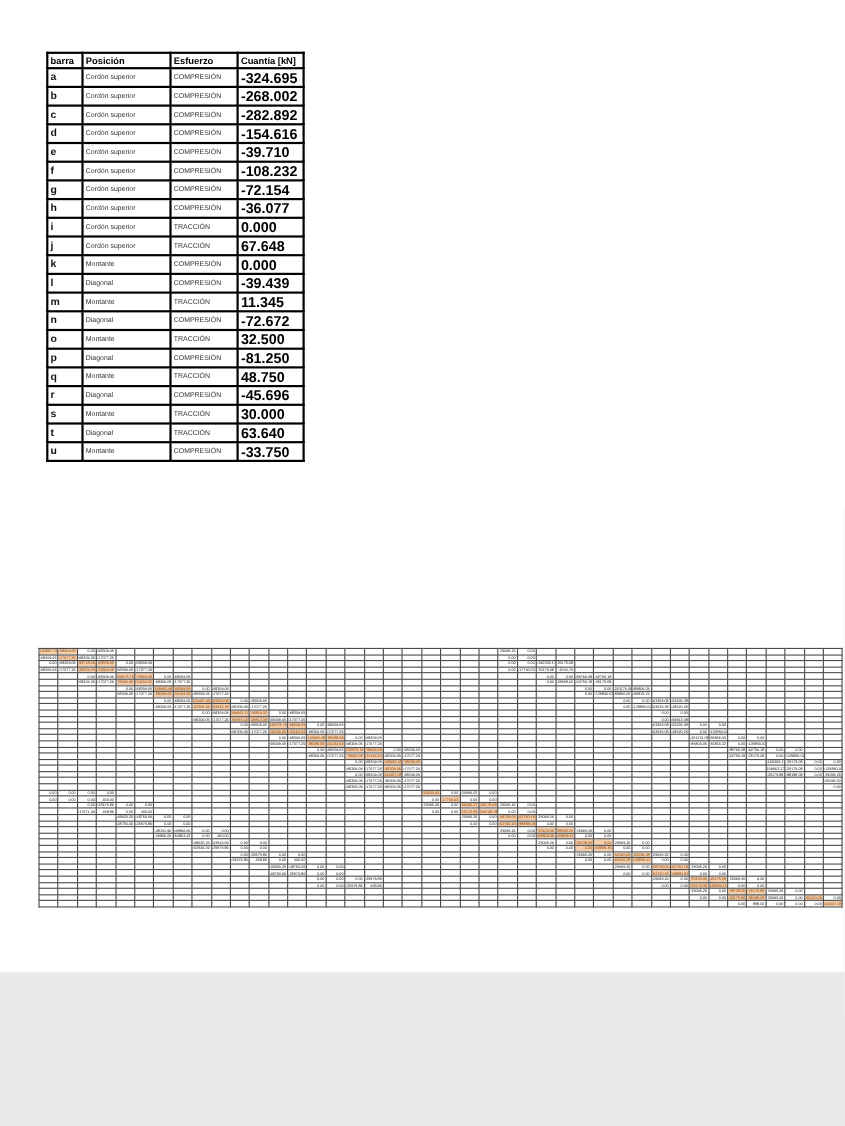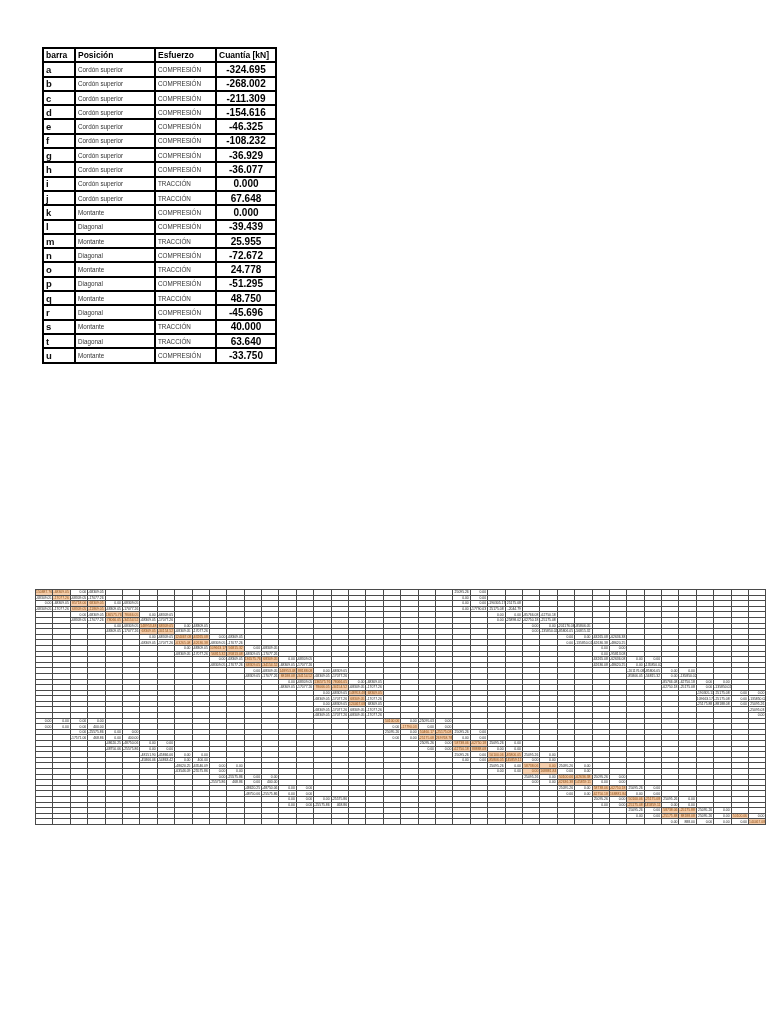--- a/index.html
+++ b/index.html
@@ -1,28 +1,28 @@
 <!DOCTYPE html>
 <html><head>
 <meta charset="utf-8">
 <style>
   html,body{margin:0;padding:0;background:#e9e9e9;}
-  #page{position:relative;width:768px;height:1024px;background:#ffffff;margin:0 auto;
+  #page{position:relative;width:768px;height:884px;background:#ffffff;margin:0 auto;
         font-family:"Liberation Sans", sans-serif;overflow:hidden;}
 
   
   #results-table{position:absolute;left:42px;top:47px;border-collapse:collapse;
                  table-layout:fixed;}
   #results-table td,#results-table th{border:2px solid #000;overflow:hidden;
                  white-space:nowrap;height:12.3px;padding:0 2px;background:#fff;}
   #results-table th{font-size:8.5px;font-weight:bold;text-align:left;color:#000;}
   .col-barra{width:26px;font-size:9.5px;font-weight:bold;color:#111;text-align:left;}
   .col-pos{width:74px;font-size:6.3px;color:#333;margin-left:26px;}
   .col-esf{width:55px;font-size:6.3px;color:#333;}
-  .col-val{width:54px;font-size:10px;font-weight:bold;text-align:center;color:#000;}
+  .col-val{width:54px;font-size:13px;font-weight:bold;text-align:left;color:#000;}
 
   
   #matrix{position:absolute;left:35px;top:589px;border-collapse:collapse;table-layout:fixed;}
   #matrix td{border:1px solid #4a4a4a;width:15.4px;max-width:15.4px;height:4.6px;
              padding:0 1px 0 0;overflow:hidden;white-space:nowrap;background:#fff;
              font-size:3.4px;line-height:4px;text-align:right;color:#1a1a1a;
              font-family:"Liberation Sans", sans-serif;}
   #matrix td.hl{background:#f6cfad;color:#8a4a10;}
 </style>
 </head>
@@ -49,45 +49,45 @@
         <tr>
           <td class="col-barra">b</td>
           <td class="col-pos">Cordón superior</td>
           <td class="col-esf">COMPRESIÓN</td>
           <td class="col-val">-268.002</td>
         </tr>
         <tr>
           <td class="col-barra">c</td>
           <td class="col-pos">Cordón superior</td>
           <td class="col-esf">COMPRESIÓN</td>
-          <td class="col-val">-211.309</td>
+          <td class="col-val">-282.892</td>
         </tr>
         <tr>
           <td class="col-barra">d</td>
           <td class="col-pos">Cordón superior</td>
           <td class="col-esf">COMPRESIÓN</td>
           <td class="col-val">-154.616</td>
         </tr>
         <tr>
           <td class="col-barra">e</td>
           <td class="col-pos">Cordón superior</td>
           <td class="col-esf">COMPRESIÓN</td>
-          <td class="col-val">-46.325</td>
+          <td class="col-val">-39.710</td>
         </tr>
         <tr>
           <td class="col-barra">f</td>
           <td class="col-pos">Cordón superior</td>
           <td class="col-esf">COMPRESIÓN</td>
           <td class="col-val">-108.232</td>
         </tr>
         <tr>
           <td class="col-barra">g</td>
           <td class="col-pos">Cordón superior</td>
           <td class="col-esf">COMPRESIÓN</td>
-          <td class="col-val">-36.929</td>
+          <td class="col-val">-72.154</td>
         </tr>
         <tr>
           <td class="col-barra">h</td>
           <td class="col-pos">Cordón superior</td>
           <td class="col-esf">COMPRESIÓN</td>
           <td class="col-val">-36.077</td>
         </tr>
         <tr>
           <td class="col-barra">i</td>
           <td class="col-pos">Cordón superior</td>
@@ -109,57 +109,57 @@
         <tr>
           <td class="col-barra">l</td>
           <td class="col-pos">Diagonal</td>
           <td class="col-esf">COMPRESIÓN</td>
           <td class="col-val">-39.439</td>
         </tr>
         <tr>
           <td class="col-barra">m</td>
           <td class="col-pos">Montante</td>
           <td class="col-esf">TRACCIÓN</td>
-          <td class="col-val">25.955</td>
+          <td class="col-val">11.345</td>
         </tr>
         <tr>
           <td class="col-barra">n</td>
           <td class="col-pos">Diagonal</td>
           <td class="col-esf">COMPRESIÓN</td>
           <td class="col-val">-72.672</td>
         </tr>
         <tr>
           <td class="col-barra">o</td>
           <td class="col-pos">Montante</td>
           <td class="col-esf">TRACCIÓN</td>
-          <td class="col-val">24.778</td>
+          <td class="col-val">32.500</td>
         </tr>
         <tr>
           <td class="col-barra">p</td>
           <td class="col-pos">Diagonal</td>
           <td class="col-esf">COMPRESIÓN</td>
-          <td class="col-val">-51.295</td>
+          <td class="col-val">-81.250</td>
         </tr>
         <tr>
           <td class="col-barra">q</td>
           <td class="col-pos">Montante</td>
           <td class="col-esf">TRACCIÓN</td>
           <td class="col-val">48.750</td>
         </tr>
         <tr>
           <td class="col-barra">r</td>
           <td class="col-pos">Diagonal</td>
           <td class="col-esf">COMPRESIÓN</td>
           <td class="col-val">-45.696</td>
         </tr>
         <tr>
           <td class="col-barra">s</td>
           <td class="col-pos">Montante</td>
           <td class="col-esf">TRACCIÓN</td>
-          <td class="col-val">40.000</td>
+          <td class="col-val">30.000</td>
         </tr>
         <tr>
           <td class="col-barra">t</td>
           <td class="col-pos">Diagonal</td>
           <td class="col-esf">TRACCIÓN</td>
           <td class="col-val">63.640</td>
         </tr>
         <tr>
           <td class="col-barra">u</td>
           <td class="col-pos">Montante</td>

